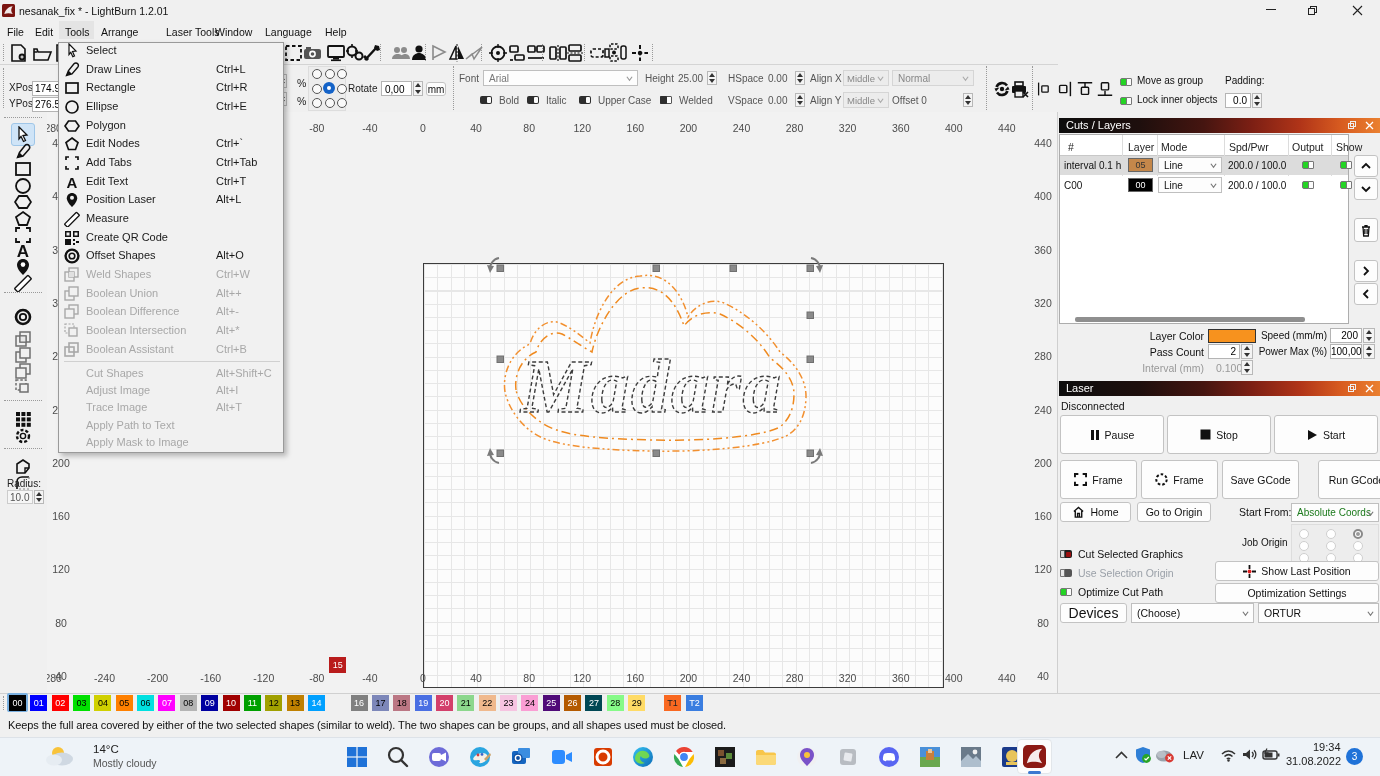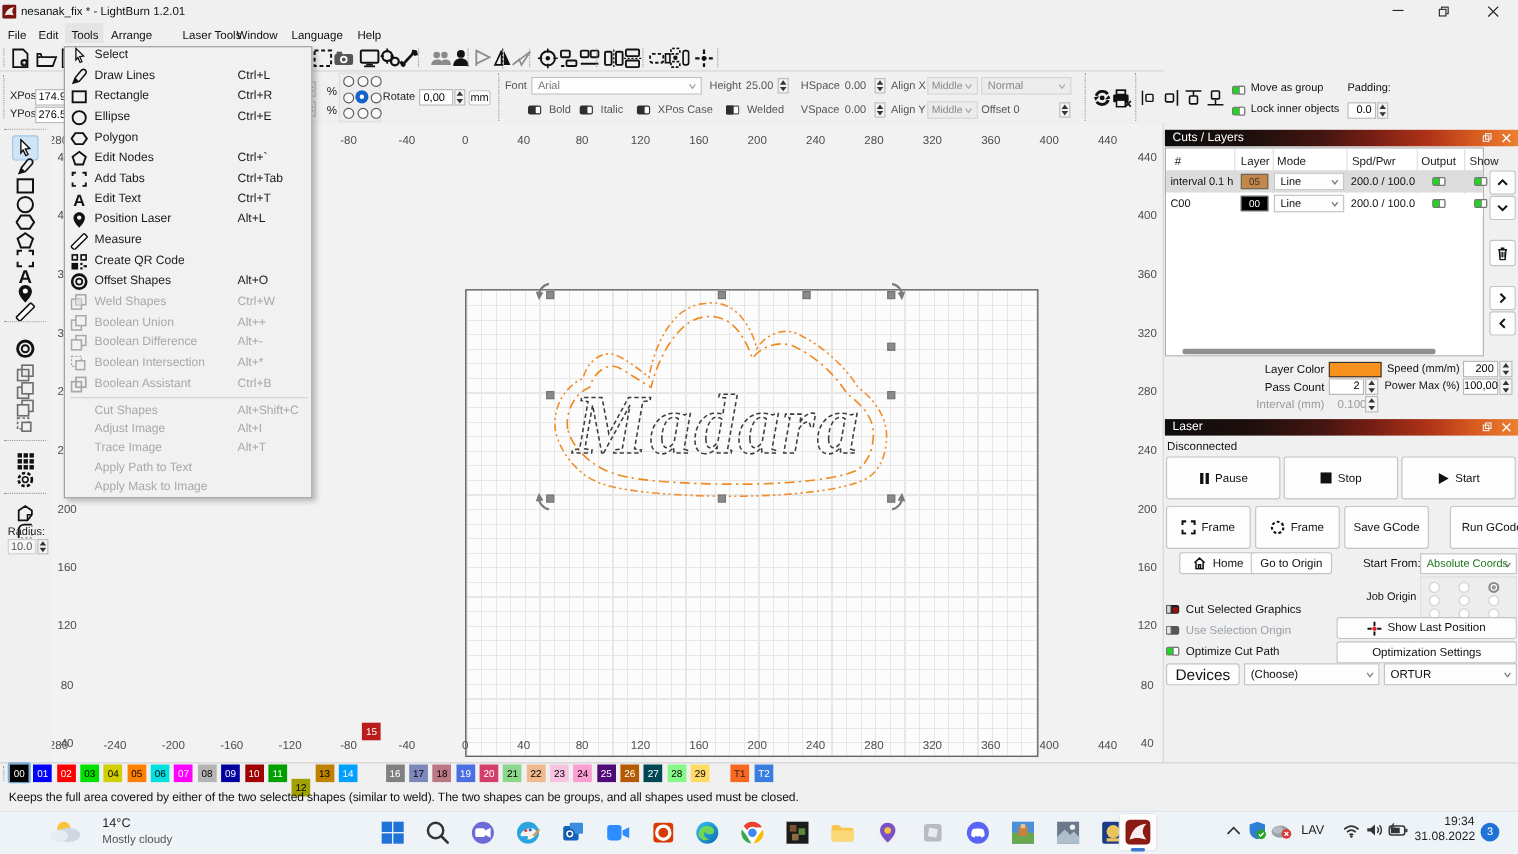--- a/index.html
+++ b/index.html
@@ -188,21 +188,21 @@
       <path d="M1 2 L4 6 L7 2" fill="none" stroke="#aaa" stroke-width="1.3"></path>
     </svg></div>
 <div class="abs" style="left:480px;top:96px;width:12px;height:8px;border-radius:2px;background:#2e2e2e;"></div>
 <div class="abs" style="left:487px;top:97px;width:4px;height:6px;border-radius:1px;background:#fcfcfc;"></div>
 <div class="lbl" style="left:499px;top:95px;">Bold</div>
 <div class="abs" style="left:527px;top:96px;width:12px;height:8px;border-radius:2px;background:#2e2e2e;"></div>
 <div class="abs" style="left:534px;top:97px;width:4px;height:6px;border-radius:1px;background:#fcfcfc;"></div>
 <div class="lbl" style="left:546px;top:95px;">Italic</div>
 <div class="abs" style="left:579px;top:96px;width:12px;height:8px;border-radius:2px;background:#2e2e2e;"></div>
 <div class="abs" style="left:586px;top:97px;width:4px;height:6px;border-radius:1px;background:#fcfcfc;"></div>
-<div class="lbl" style="left:598px;top:95px;">XPos Case</div>
+<div class="lbl" style="left:598px;top:95px;">Upper Case</div>
 <div class="abs" style="left:660px;top:96px;width:12px;height:8px;border-radius:1px;background:#fff;border:1px solid #555;"></div>
 <div class="abs" style="left:660px;top:96px;width:7px;height:8px;border-radius:1px;background:#2e2e2e;"></div>
 <div class="lbl" style="left:679px;top:95px;">Welded</div>
 <div class="lbl" style="left:728px;top:95px;">VSpace</div>
 <div class="lbl" style="left:768px;top:95px;">0.00</div>
 <div class="spin" style="left:795px;top:93px;width:10px;height:14px;"></div>
 <div class="abs" style="left:797px;top:95px;width:0;height:0;border-left:3px solid transparent;border-right:3px solid transparent;border-bottom:4px solid #333;"></div>
 <div class="abs" style="left:797px;top:101px;width:0;height:0;border-left:3px solid transparent;border-right:3px solid transparent;border-top:4px solid #333;"></div>
 <div class="lbl" style="left:810px;top:95px;">Align Y</div>
 <div class="combo" style="left:843px;top:92px;width:46px;height:16px;color:#888;background:#ececec;border-color:#d5d5d5;font-size:9.5px;padding-left:3px;">Middle<svg class="arr" viewBox="0 0 8 8">
@@ -540,21 +540,21 @@
       <path d="M1 1 L10 6 L1 11 Z" fill="#111"></path>
     </svg>Start</div>
 <div class="btn" style="left:1060px;top:460px;width:77px;height:39px;font-size:10.5px;gap:5px;"><svg width="13" height="13" viewBox="0 0 15 15">
       <path d="M1 5 V1 H5 M10 1 H14 V5 M14 10 V14 H10 M5 14 H1 V10" fill="none" stroke="#111" stroke-width="2.4"></path>
     </svg>Frame</div>
 <div class="btn" style="left:1141px;top:460px;width:77px;height:39px;font-size:10.5px;gap:5px;"><svg width="13" height="13">
       <circle cx="6.5" cy="6.5" r="5.2" fill="none" stroke="#111" stroke-width="2" stroke-dasharray="2.6 2"></circle>
     </svg>Frame</div>
 <div class="btn" style="left:1222px;top:460px;width:77px;height:39px;font-size:10.5px;gap:5px;">Save GCode</div>
 <div class="btn" style="left:1302px;top:460px;width:77px;height:39px;font-size:10.5px;gap:5px;margin-left:16px;">Run GCode</div>
-<div class="btn" style="left:1060px;top:502px;width:71px;height:20px;font-size:10.5px;gap:5px;margin-left:12px;"><svg width="13" height="12" viewBox="0 0 14 13">
+<div class="btn" style="left:1060px;top:502px;width:71px;height:20px;font-size:10.5px;gap:5px;"><svg width="13" height="12" viewBox="0 0 14 13">
       <path d="M2 6 L7 1.5 L12 6 M3.5 5.5 V12 H10.5 V5.5 M6 12 V8 H8 V12" fill="none" stroke="#111" stroke-width="1.5"></path>
     </svg>Home</div>
 <div class="btn" style="left:1137px;top:502px;width:74px;height:20px;font-size:10.5px;gap:5px;">Go to Origin</div>
 <div class="t" style="left:1239px;top:506px;font-size:10.5px;color:#111;">Start From:</div>
 <div class="combo" style="left:1291px;top:503px;width:88px;height:19px;color:#1c7a1c;">Absolute Coords<svg class="arr" viewBox="0 0 8 8">
       <path d="M1 2 L4 6 L7 2" fill="none" stroke="#777" stroke-width="1.3"></path>
     </svg></div>
 <div class="t" style="left:1242px;top:537px;font-size:10px;color:#111;">Job Origin</div>
 <div class="abs" style="left:1291px;top:524px;width:88px;height:38px;background:#ededed;border:1px solid #ddd;"></div>
 <div class="abs" style="left:1299px;top:529px;width:10px;height:10px;border-radius:50%;background:#fff;border:1px solid #cfcfcf;"></div>
@@ -597,21 +597,21 @@
 <div class="sw" style="left:51.7px;top:695px;background:#ff0000;color:#fff;">02</div>
 <div class="sw" style="left:73.05000000000001px;top:695px;background:#00e000;color:#000;">03</div>
 <div class="sw" style="left:94.4px;top:695px;background:#d0d000;color:#000;">04</div>
 <div class="sw" style="left:115.75px;top:695px;background:#ff8000;color:#000;">05</div>
 <div class="sw" style="left:137.10000000000002px;top:695px;background:#00e0e0;color:#000;">06</div>
 <div class="sw" style="left:158.45000000000002px;top:695px;background:#ff00ff;color:#fff;">07</div>
 <div class="sw" style="left:179.8px;top:695px;background:#b4b4b4;color:#000;">08</div>
 <div class="sw" style="left:201.15px;top:695px;background:#0000a0;color:#fff;">09</div>
 <div class="sw" style="left:222.5px;top:695px;background:#a00000;color:#fff;">10</div>
 <div class="sw" style="left:243.85000000000002px;top:695px;background:#00a000;color:#fff;">11</div>
-<div class="sw" style="left:265.20000000000005px;top:695px;background:#a0a000;color:#000;margin-top:13px;">12</div>
+<div class="sw" style="left:265.20000000000005px;top:695px;background:#a0a000;color:#000;">12</div>
 <div class="sw" style="left:286.55px;top:695px;background:#c08000;color:#000;">13</div>
 <div class="sw" style="left:307.90000000000003px;top:695px;background:#00a0ff;color:#fff;">14</div>
 <div class="sw" style="left:329.25px;top:657px;background:#b91c1c;color:#fff;">15</div>
 <div class="sw" style="left:350.6px;top:695px;background:#808080;color:#fff;">16</div>
 <div class="sw" style="left:371.95000000000005px;top:695px;background:#7d87b9;color:#000;">17</div>
 <div class="sw" style="left:393.3px;top:695px;background:#bb7784;color:#000;">18</div>
 <div class="sw" style="left:414.65000000000003px;top:695px;background:#4a6fe3;color:#fff;">19</div>
 <div class="sw" style="left:436.0px;top:695px;background:#d33f6a;color:#fff;">20</div>
 <div class="sw" style="left:457.35px;top:695px;background:#8cd78c;color:#000;">21</div>
 <div class="sw" style="left:478.70000000000005px;top:695px;background:#f0b98d;color:#000;">22</div>

